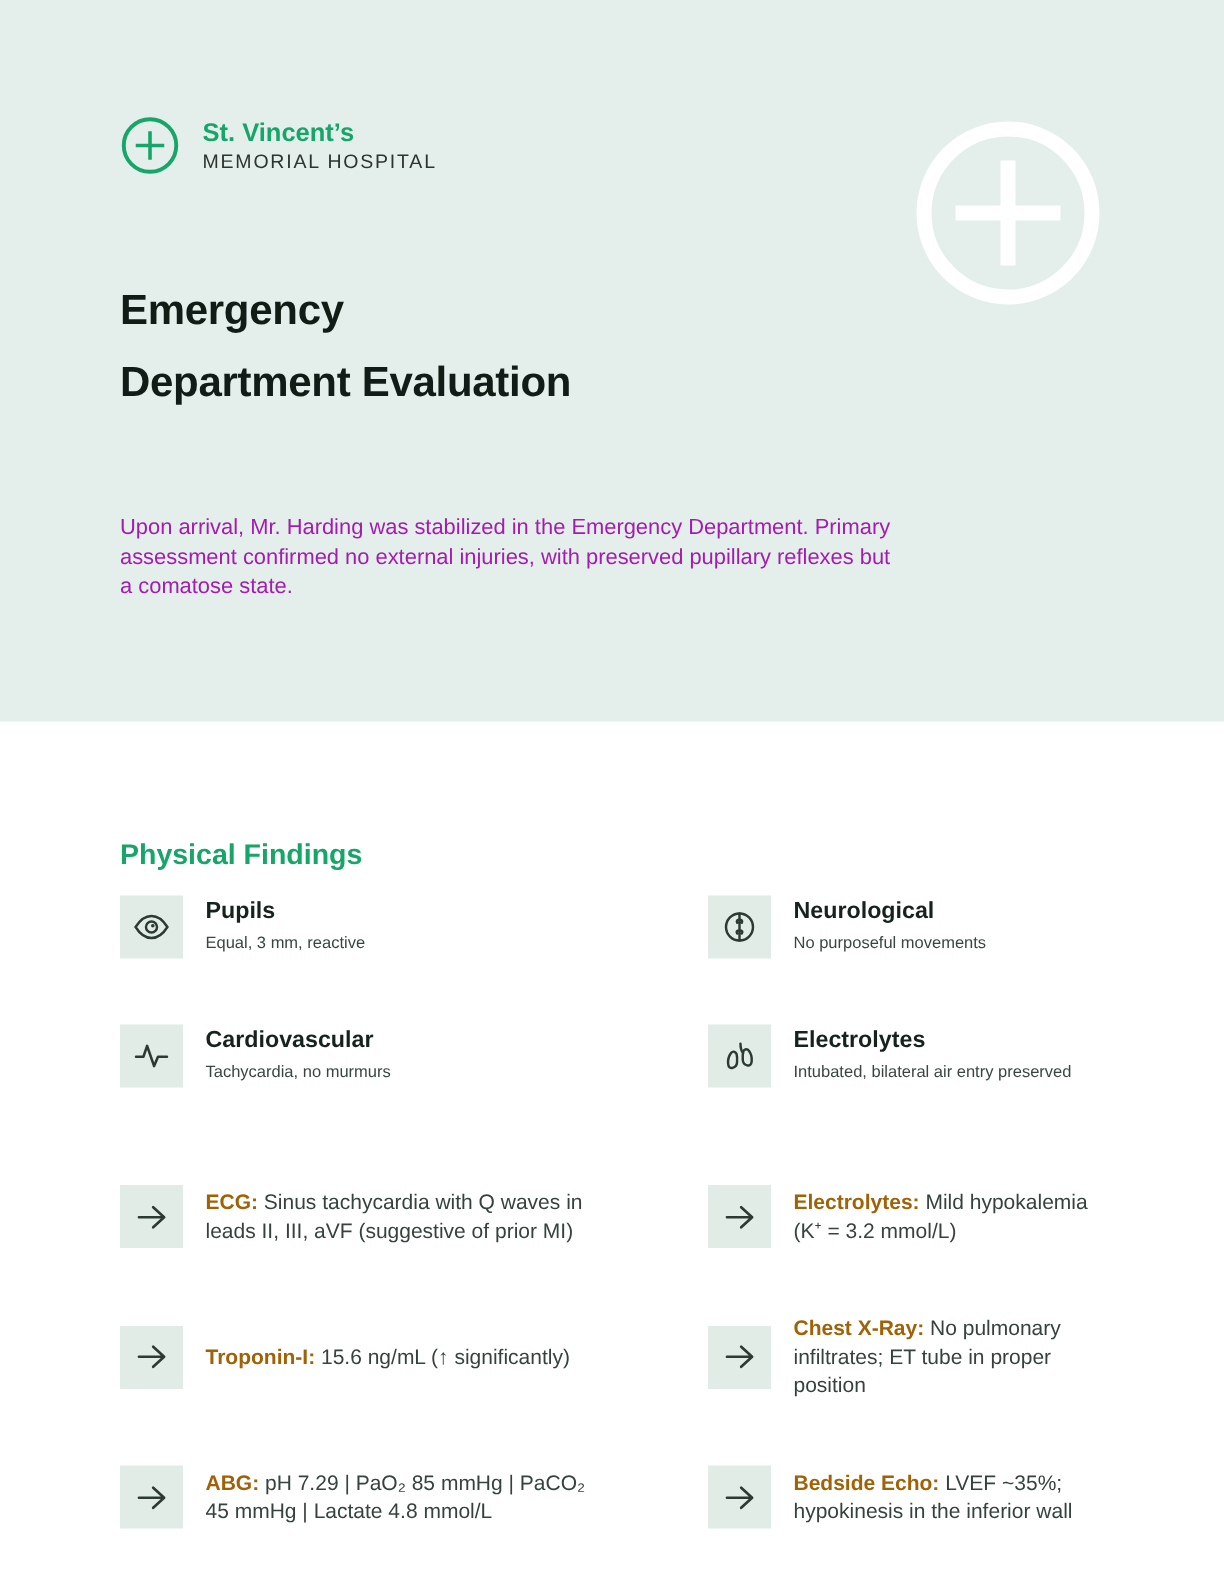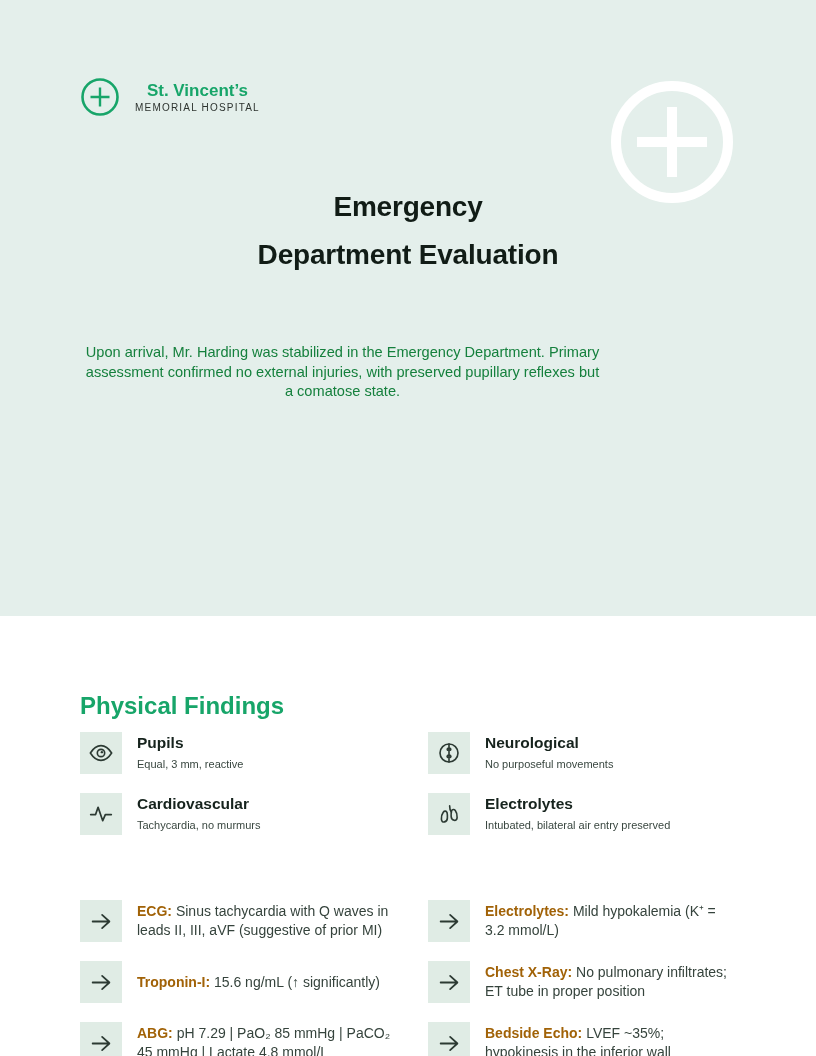--- a/index.html
+++ b/index.html
@@ -1,37 +1,37 @@
 <!DOCTYPE html>
 <html><head>
 <meta charset="utf-8">
 <style>
   html,body{margin:0;padding:0;background:#ffffff;}
   .page{
     position:relative;width:816px;height:1056px;overflow:hidden;background:#ffffff;
     font-family:"Liberation Sans", sans-serif;color:#1a2721;
   }
   
-  .hero{position:relative;height:616px;background:#e4efeb;box-sizing:border-box;padding:77px 80px 17px;text-align:center;}
+  .hero{position:relative;height:481px;background:#e4efeb;box-sizing:border-box;padding:77px 80px 17px;}
   .logo{display:flex;align-items:center;gap:15px;}
   .logo-mark{flex:none;width:40px;height:40px;}
   .logo-name{color:#17a569;font-weight:bold;font-size:17px;line-height:19px;}
-  .logo-sub{color:#2d332f;font-size:10px;letter-spacing:1.2px;margin-top:2px;}
+  .logo-sub{color:#2d332f;font-size:13px;letter-spacing:1.2px;margin-top:2px;}
   .hero-badge{position:absolute;top:80px;right:82px;width:124px;height:124px;}
   h1{
     margin:66px 0 0;font-size:28px;line-height:48px;font-weight:800;
     color:#111c16;letter-spacing:-0.2px;
   }
   .lead{
-    margin:64px 0 0;max-width:525px;font-size:14.6px;line-height:19.5px;color:#15803d;
+    margin:64px 0 0;max-width:525px;font-size:14.6px;line-height:19.5px;color:#a21caf;
   }
   
   .main{box-sizing:border-box;padding:79px 80px 0;}
-  h2{margin:0;font-size:24px;line-height:22px;font-weight:800;color:#17a569;}
-  .grid{display:grid;grid-template-columns:348px 1fr;row-gap:19px;}
+  h2{margin:0;font-size:19px;line-height:22px;font-weight:800;color:#17a569;}
+  .grid{display:grid;grid-template-columns:348px 1fr;row-gap:19px;gap:44px;}
   .pf-grid{margin-top:15px;}
   .wu-grid{margin-top:21px;}
   .wu-section{margin-top:65px;}
   .item{display:flex;align-items:center;gap:15px;}
   .tile{
     flex:none;width:42px;height:42px;background:#e0ece5;
     display:flex;align-items:center;justify-content:center;
   }
   .tile svg{display:block;}
   .pf-title{font-size:15.5px;font-weight:bold;color:#16231d;line-height:19px;}

